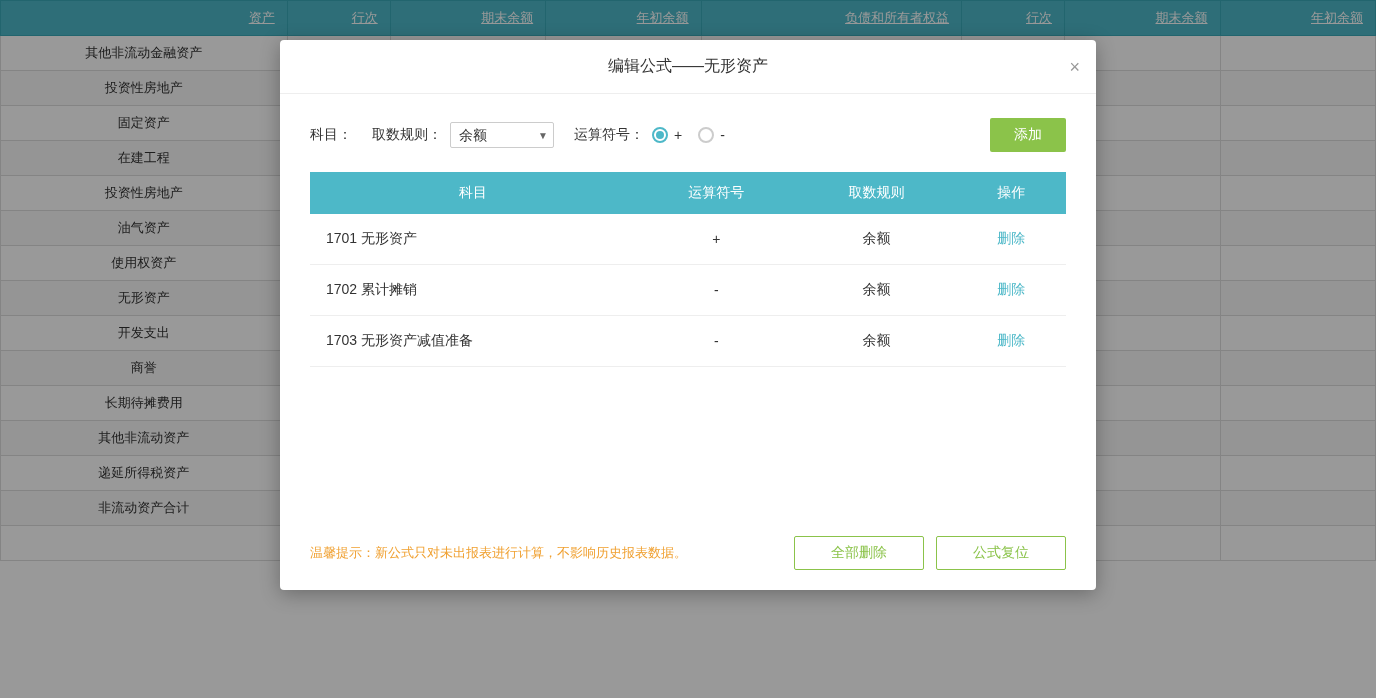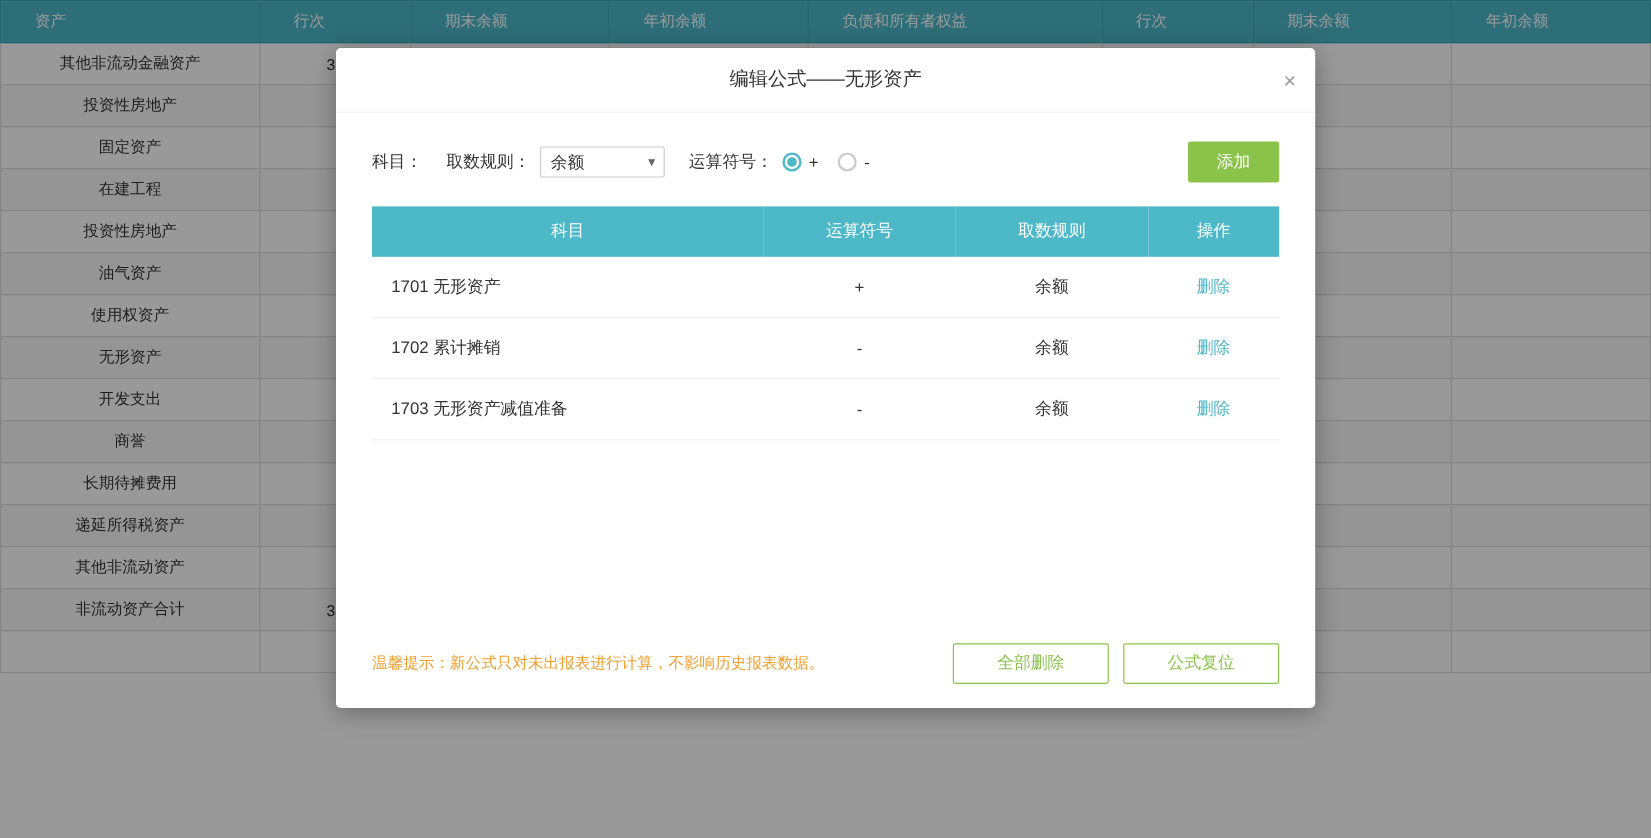--- a/index.html
+++ b/index.html
@@ -21,24 +21,25 @@
 
     .bg-table {
       width: 100%;
       border-collapse: collapse;
       font-size: 13px;
     }
 
     .bg-table th {
       background: #4db8c8;
       color: #fff;
-      padding: 8px 28px;
+      padding: 8px 12px;
       border: 1px solid #3aa8b8;
-      text-align: left;
+      text-align: right;
       font-weight: normal;
+      text-decoration: underline;
     }
 
     .bg-table td {
       padding: 8px 12px;
       border: 1px solid #ddd;
       color: #333;
       text-align: center;
     }
 
     .bg-table tr:nth-child(even) td {
@@ -412,31 +413,31 @@
         <td>长期待摊费用</td>
         <td></td>
         <td></td>
         <td></td>
         <td></td>
         <td></td>
         <td></td>
         <td></td>
       </tr>
       <tr>
+        <td>其他非流动资产</td>
+        <td></td>
+        <td></td>
+        <td></td>
+        <td></td>
+        <td></td>
+        <td></td>
+        <td></td>
+      </tr>
+      <tr>
         <td>递延所得税资产</td>
-        <td></td>
-        <td></td>
-        <td></td>
-        <td></td>
-        <td></td>
-        <td></td>
-        <td></td>
-      </tr>
-      <tr>
-        <td>其他非流动资产</td>
         <td></td>
         <td></td>
         <td></td>
         <td></td>
         <td></td>
         <td></td>
         <td></td>
       </tr>
       <tr>
         <td>非流动资产合计</td>

